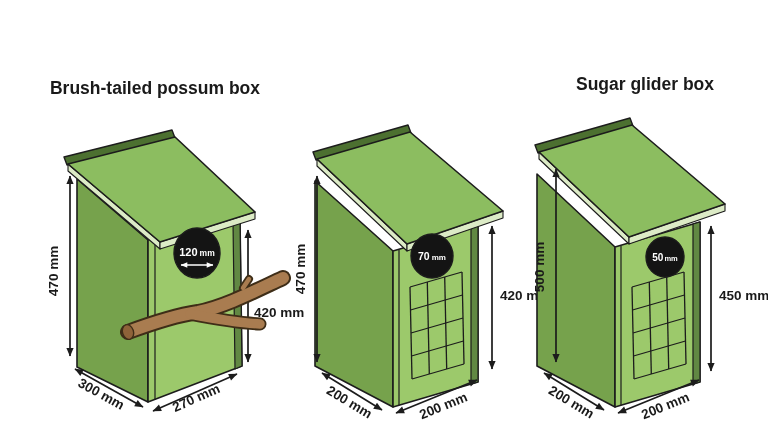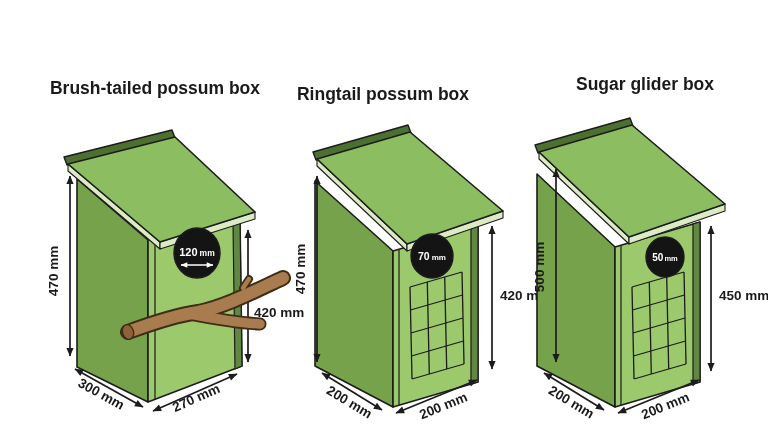--- a/index.html
+++ b/index.html
@@ -29,21 +29,20 @@
   .holearrow{stroke:#ffffff;stroke-width:1.5;}
   .branch-o{stroke:var(--branch-outline);fill:none;stroke-linecap:round;}
   .branch-f{stroke:var(--branch-brown);fill:none;stroke-linecap:round;}
 </style>
 </head>
 <body>
 
 <div id="stage">
 
   <div id="t1" class="title">Brush-tailed possum box</div>
-  <div id="t2" class="title">Ringtail possum box</div>
   <div id="t3" class="title">Sugar glider box</div>
 
   <svg width="768" height="436" viewBox="0 0 768 436">
     <defs>
       <marker id="ab" viewBox="0 0 10 10" refX="9" refY="5" markerWidth="10" markerHeight="9" orient="auto-start-reverse" markerUnits="userSpaceOnUse">
         <path d="M0,1 L9.5,5 L0,9 Z" fill="#1C1C1C"></path>
       </marker>
       <marker id="abw" viewBox="0 0 10 10" refX="9" refY="5" markerWidth="7.5" markerHeight="7" orient="auto-start-reverse" markerUnits="userSpaceOnUse">
         <path d="M0,1 L9.5,5 L0,9 Z" fill="#ffffff"></path>
       </marker>

